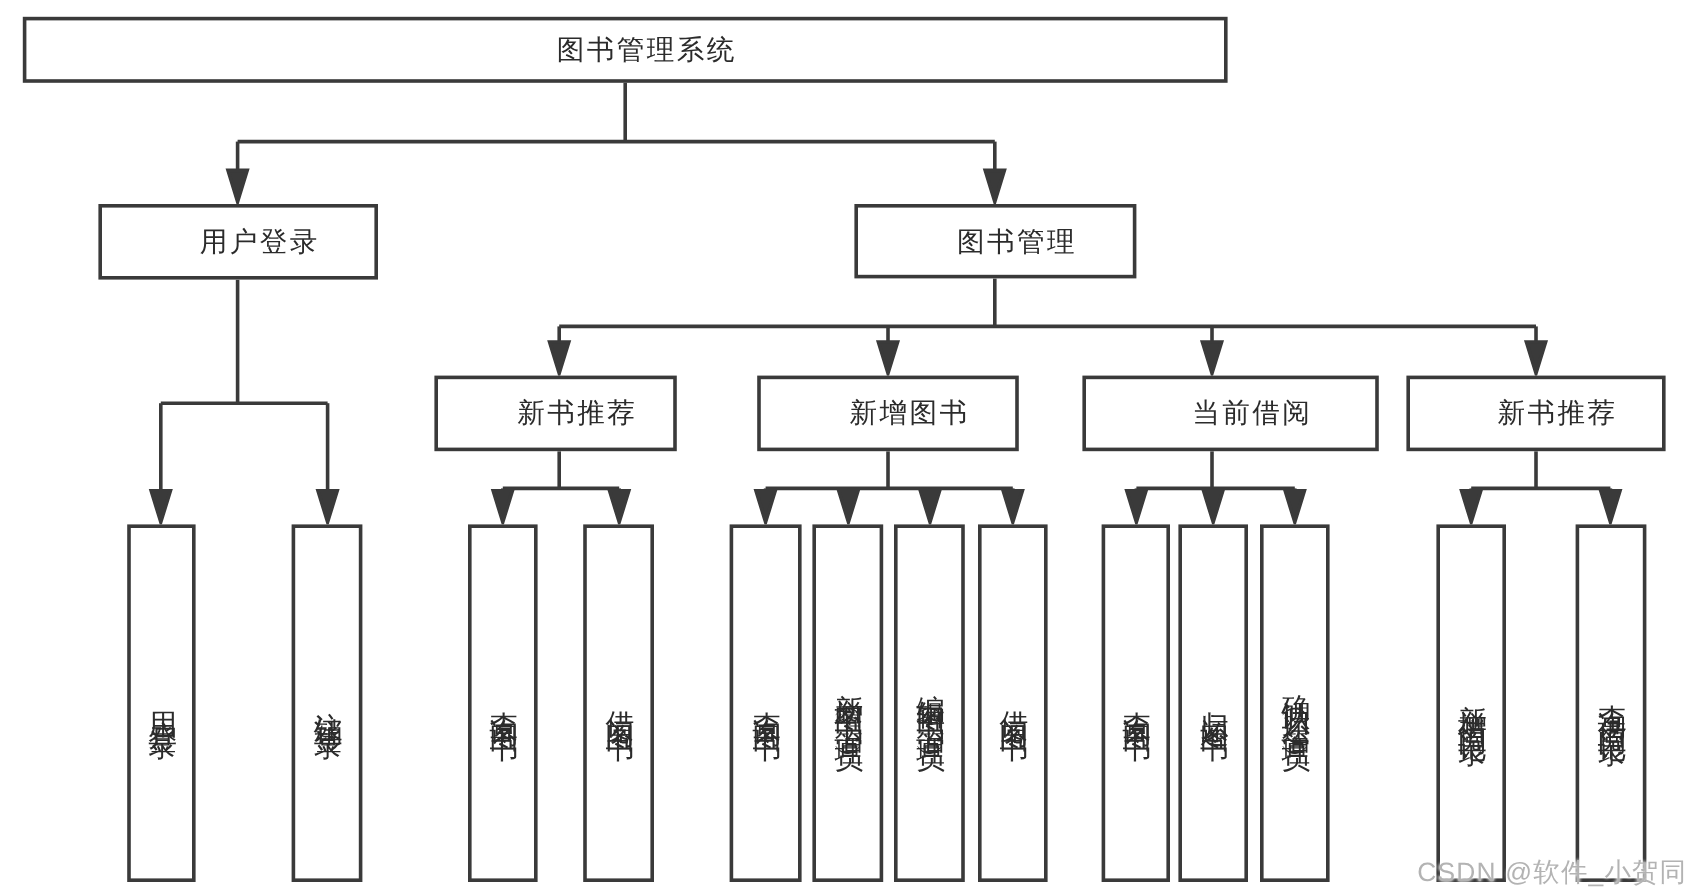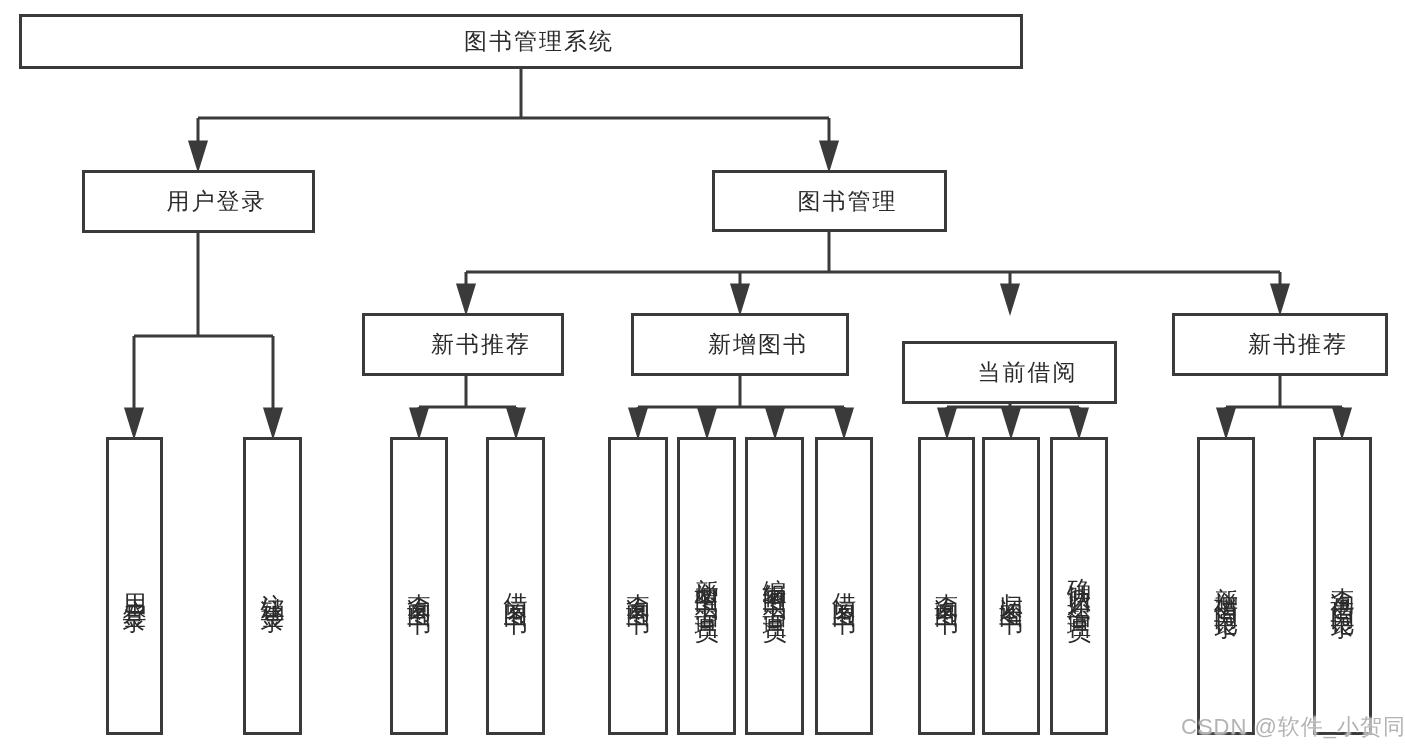--- a/index.html
+++ b/index.html
@@ -28,21 +28,21 @@
     font-size:24px;
     letter-spacing:6px;
     line-height:1;
   }
   
   #b-root{left:19px;top:14px;width:1004px;height:55px;}
   #b-user-login{left:82px;top:170px;width:233px;height:63px;}
   #b-book-mgmt{left:712px;top:170px;width:235px;height:62px;}
   #b-new-rec{left:362px;top:313px;width:202px;height:63px;}
   #b-book-borrow{left:631px;top:313px;width:218px;height:63px;}
-  #b-cur-borrow{left:902px;top:313px;width:215px;height:63px;margin-top:28px;}
+  #b-cur-borrow{left:902px;top:313px;width:247px;height:63px;}
   #b-borrow-rec{left:1172px;top:313px;width:216px;height:63px;}
   
   #l-login{left:106px;width:57px;}
   #l-logout{left:243px;width:59px;}
   #l-rec-query{left:390px;width:58px;}
   #l-rec-borrow{left:486px;width:59px;}
   #l-bb-query{left:608px;width:60px;}
   #l-bb-add{left:677px;width:59px;}
   #l-bb-edit{left:745px;width:59px;}
   #l-bb-borrow{left:815px;width:58px;}

